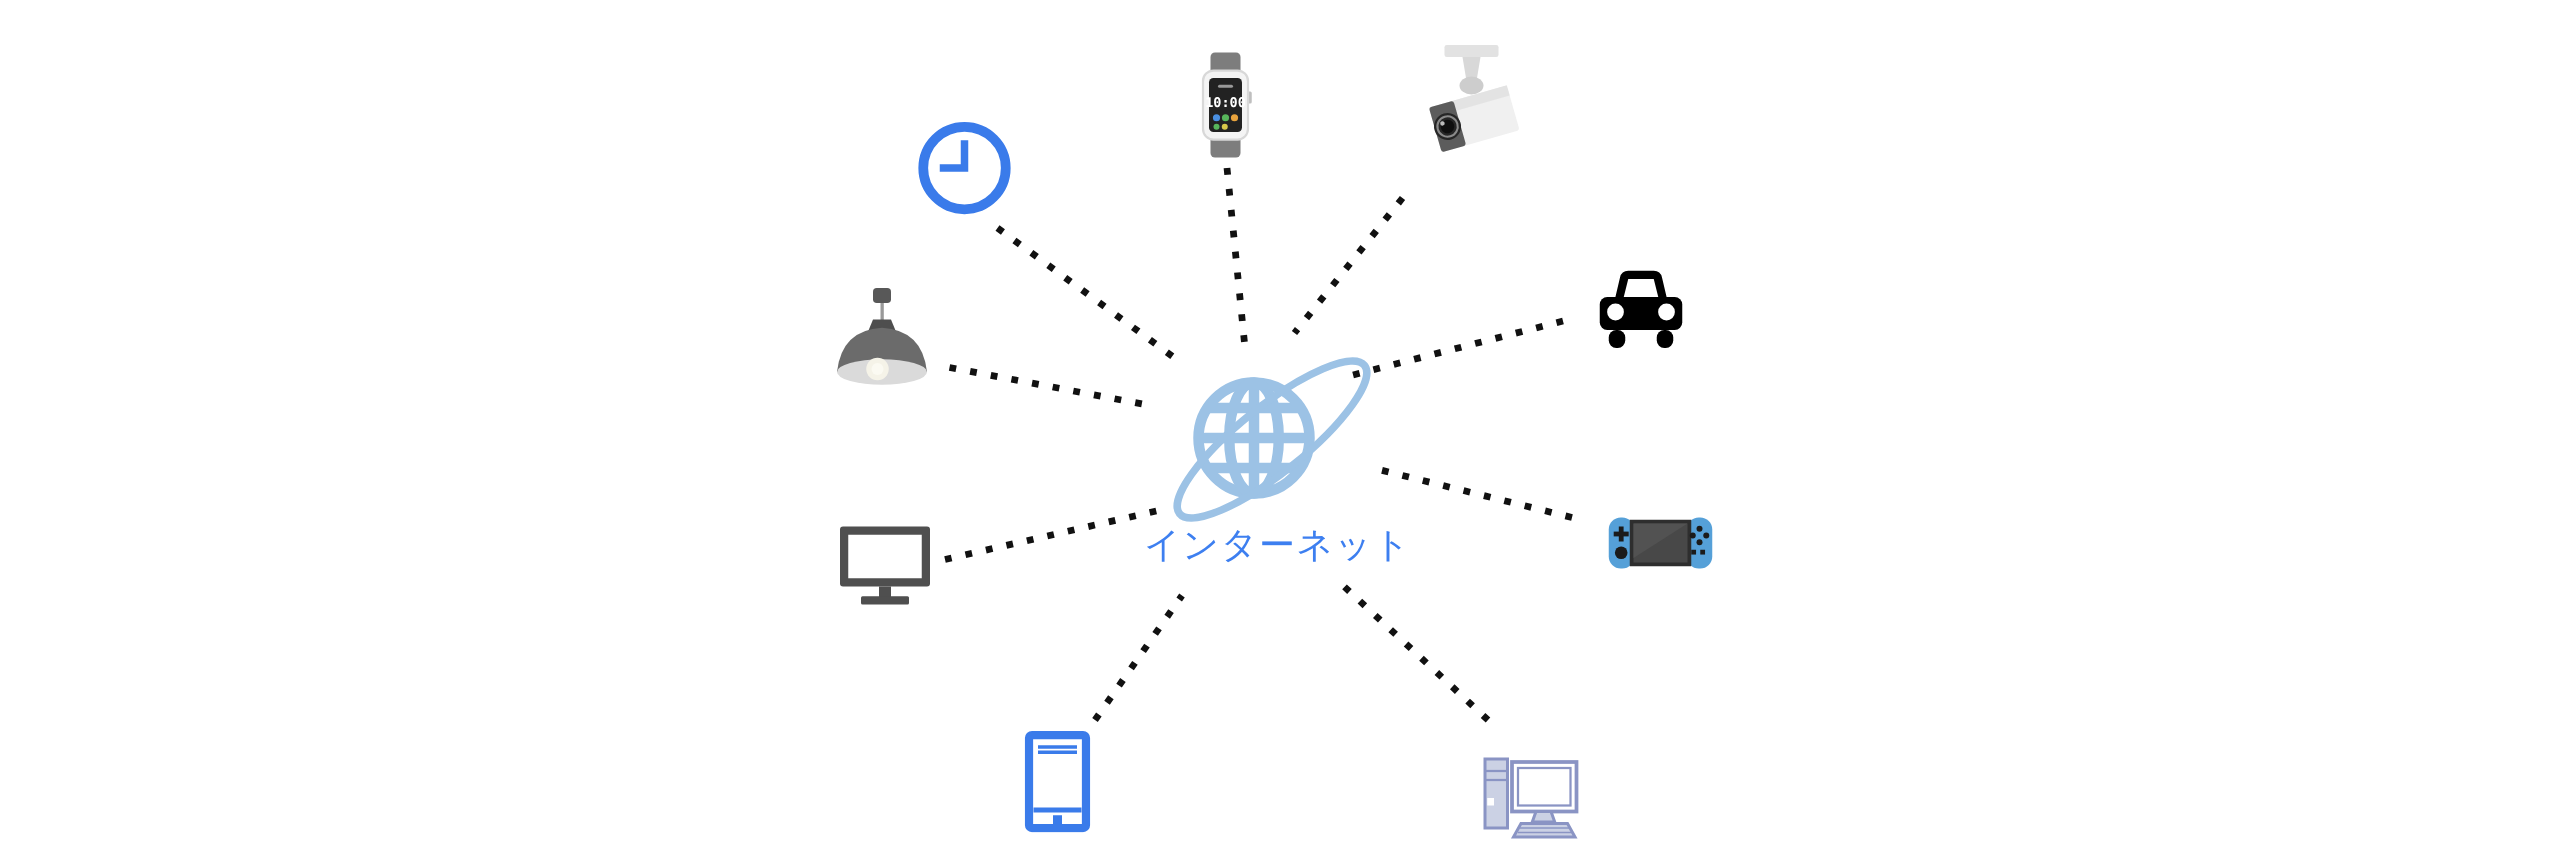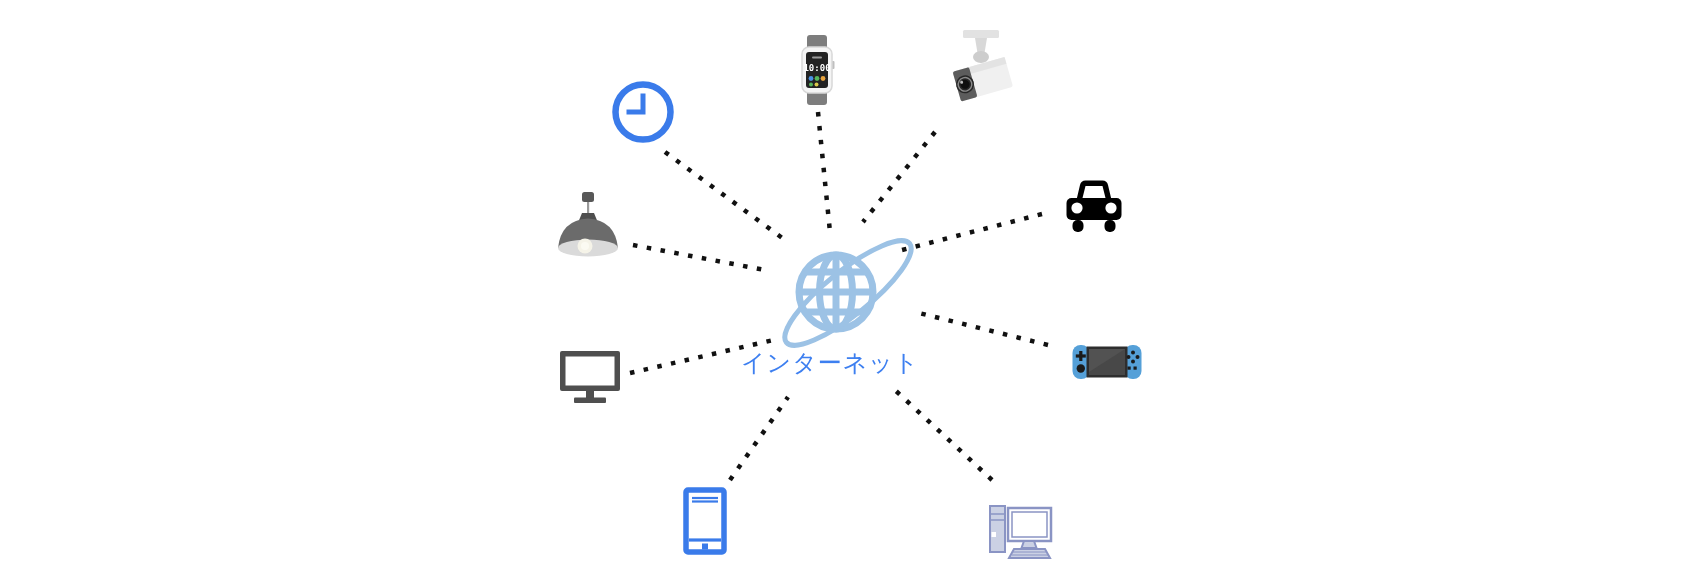--- a/index.html
+++ b/index.html
@@ -12,21 +12,21 @@
     font-family:"Liberation Sans", sans-serif;
   }
   .layer{position:absolute;left:0;top:0;width:1704px;height:578px;}
   .icon{position:absolute;}
   .icon svg{display:block;width:100%;height:100%;}
   .net-label{
     position:absolute;
     left:741px;
     top:347px;
     width:200px;
-    text-align:left;
+    text-align:right;
     font-size:24px;
     letter-spacing:1px;
     color:#3D7FF0;
     font-weight:500;
   }
 </style>
 </head>
 <body>
 
 <div class="canvas">

